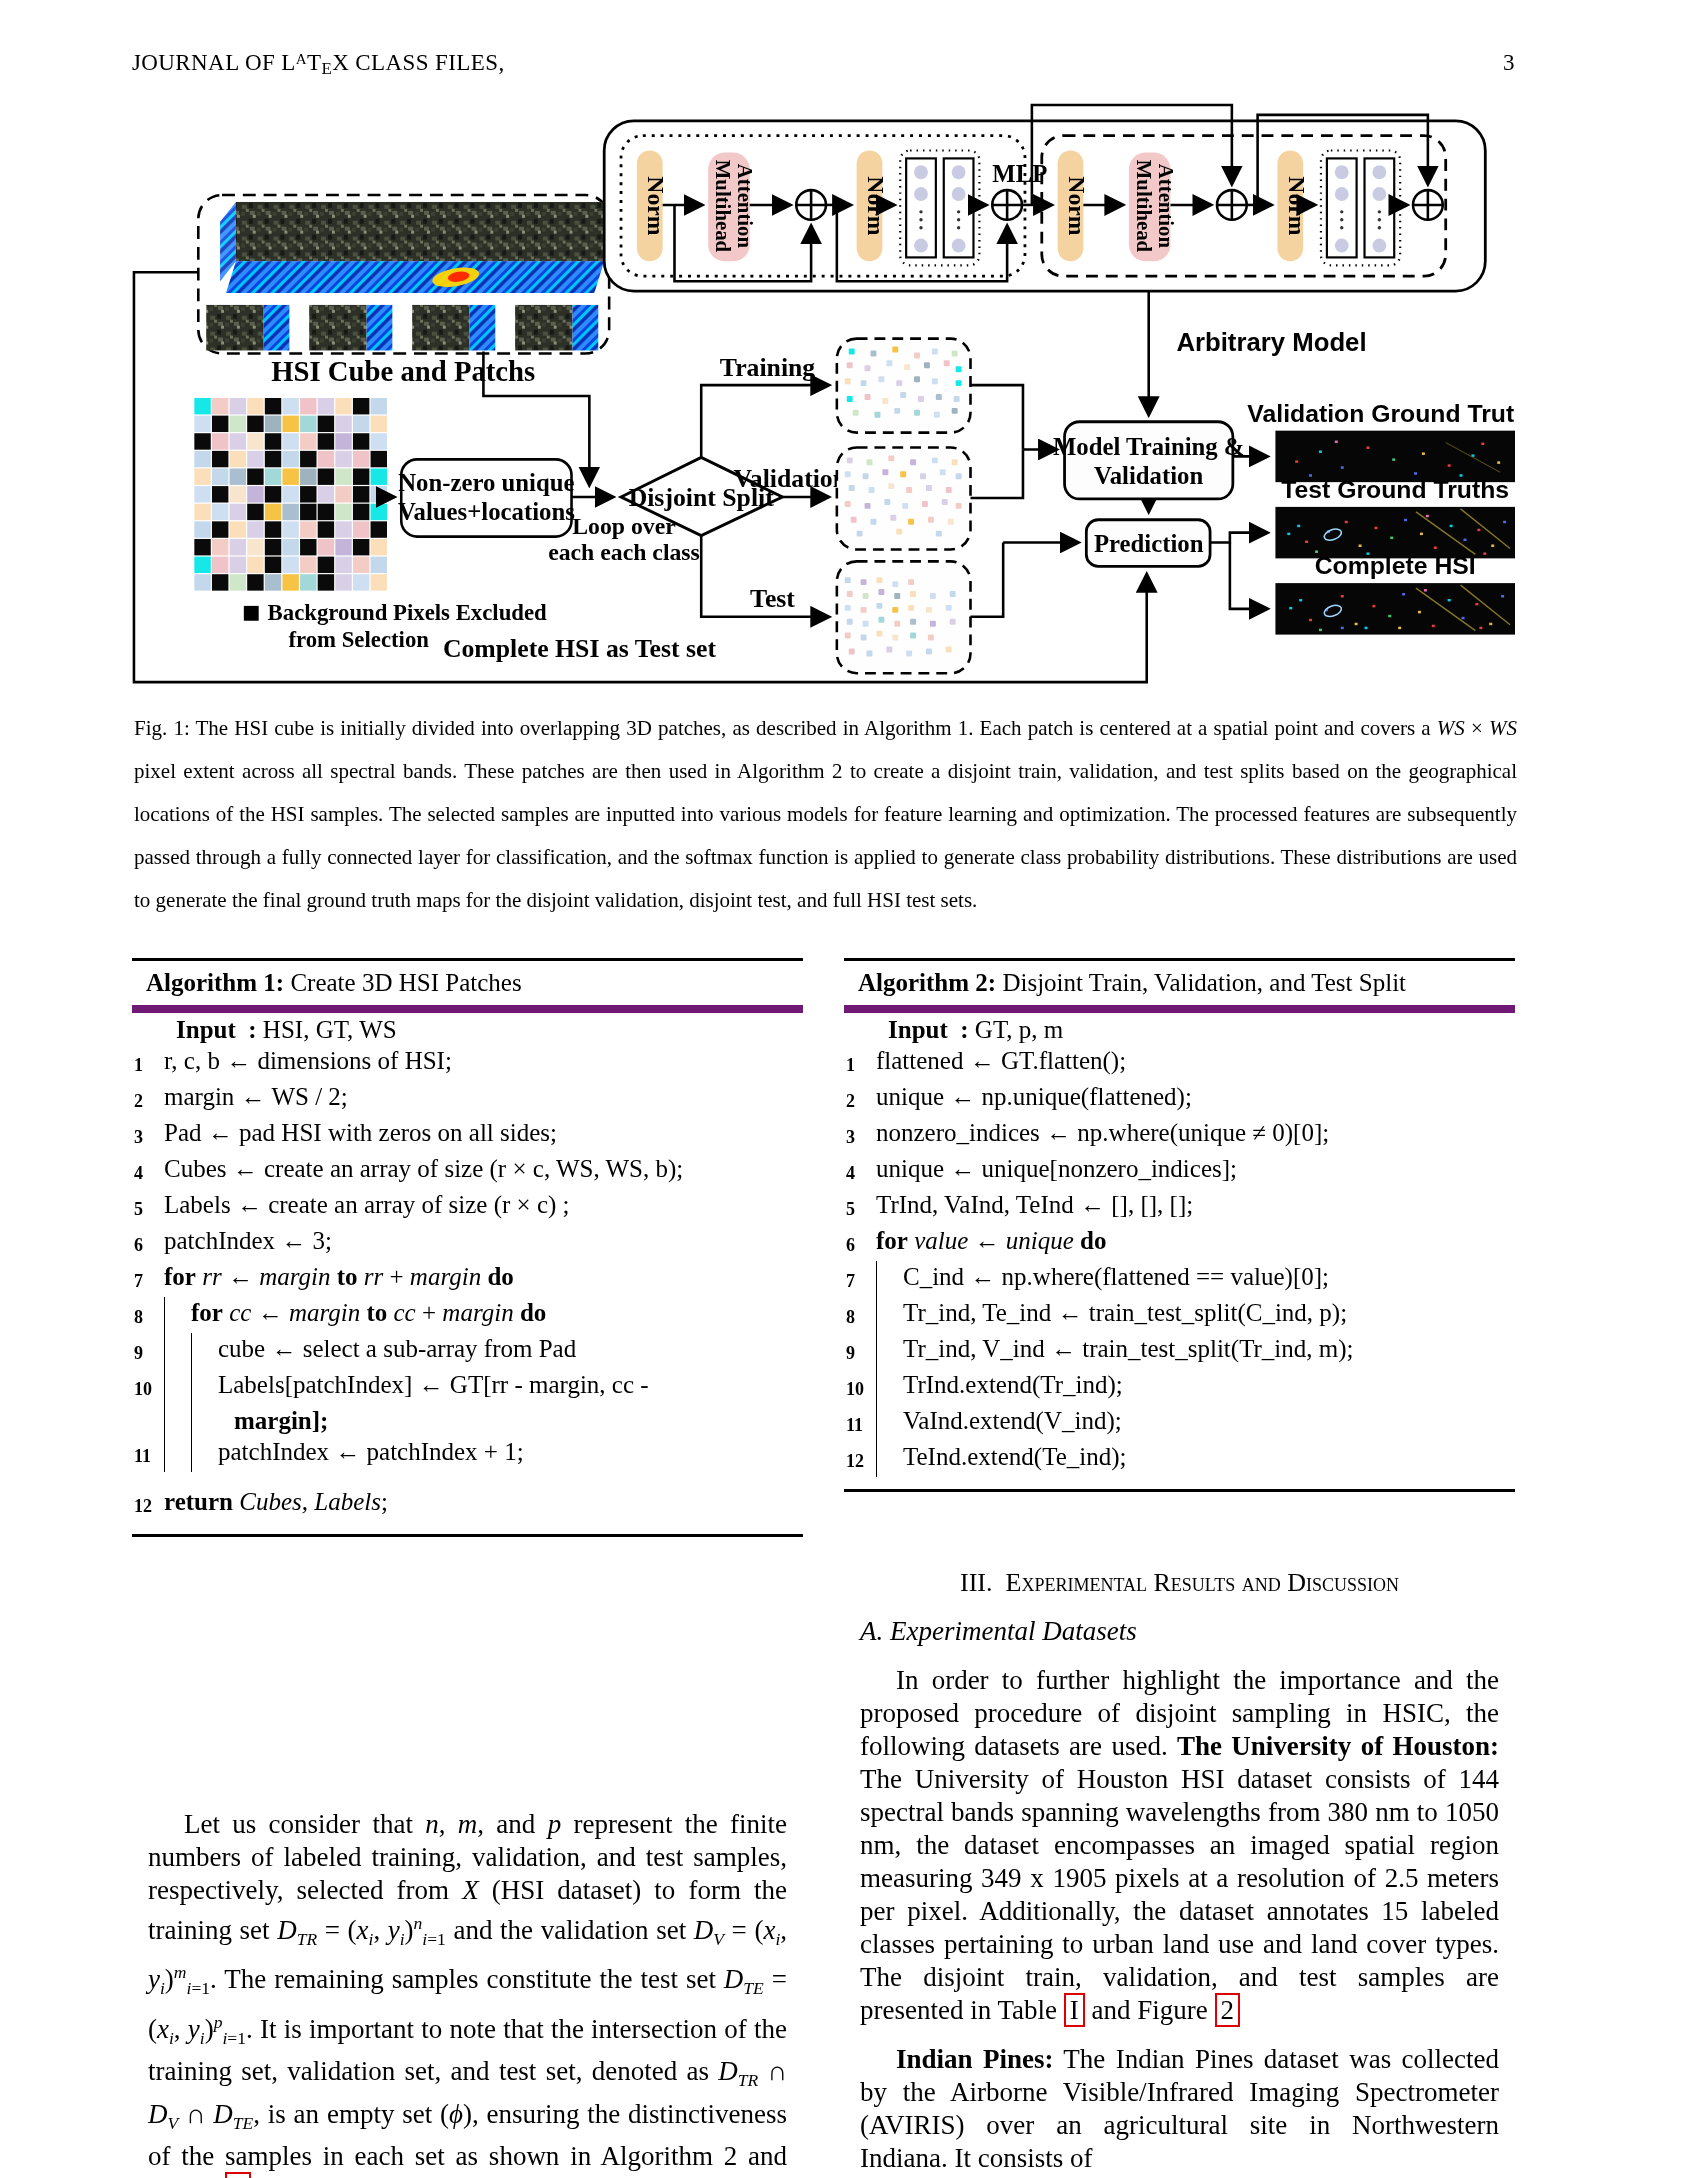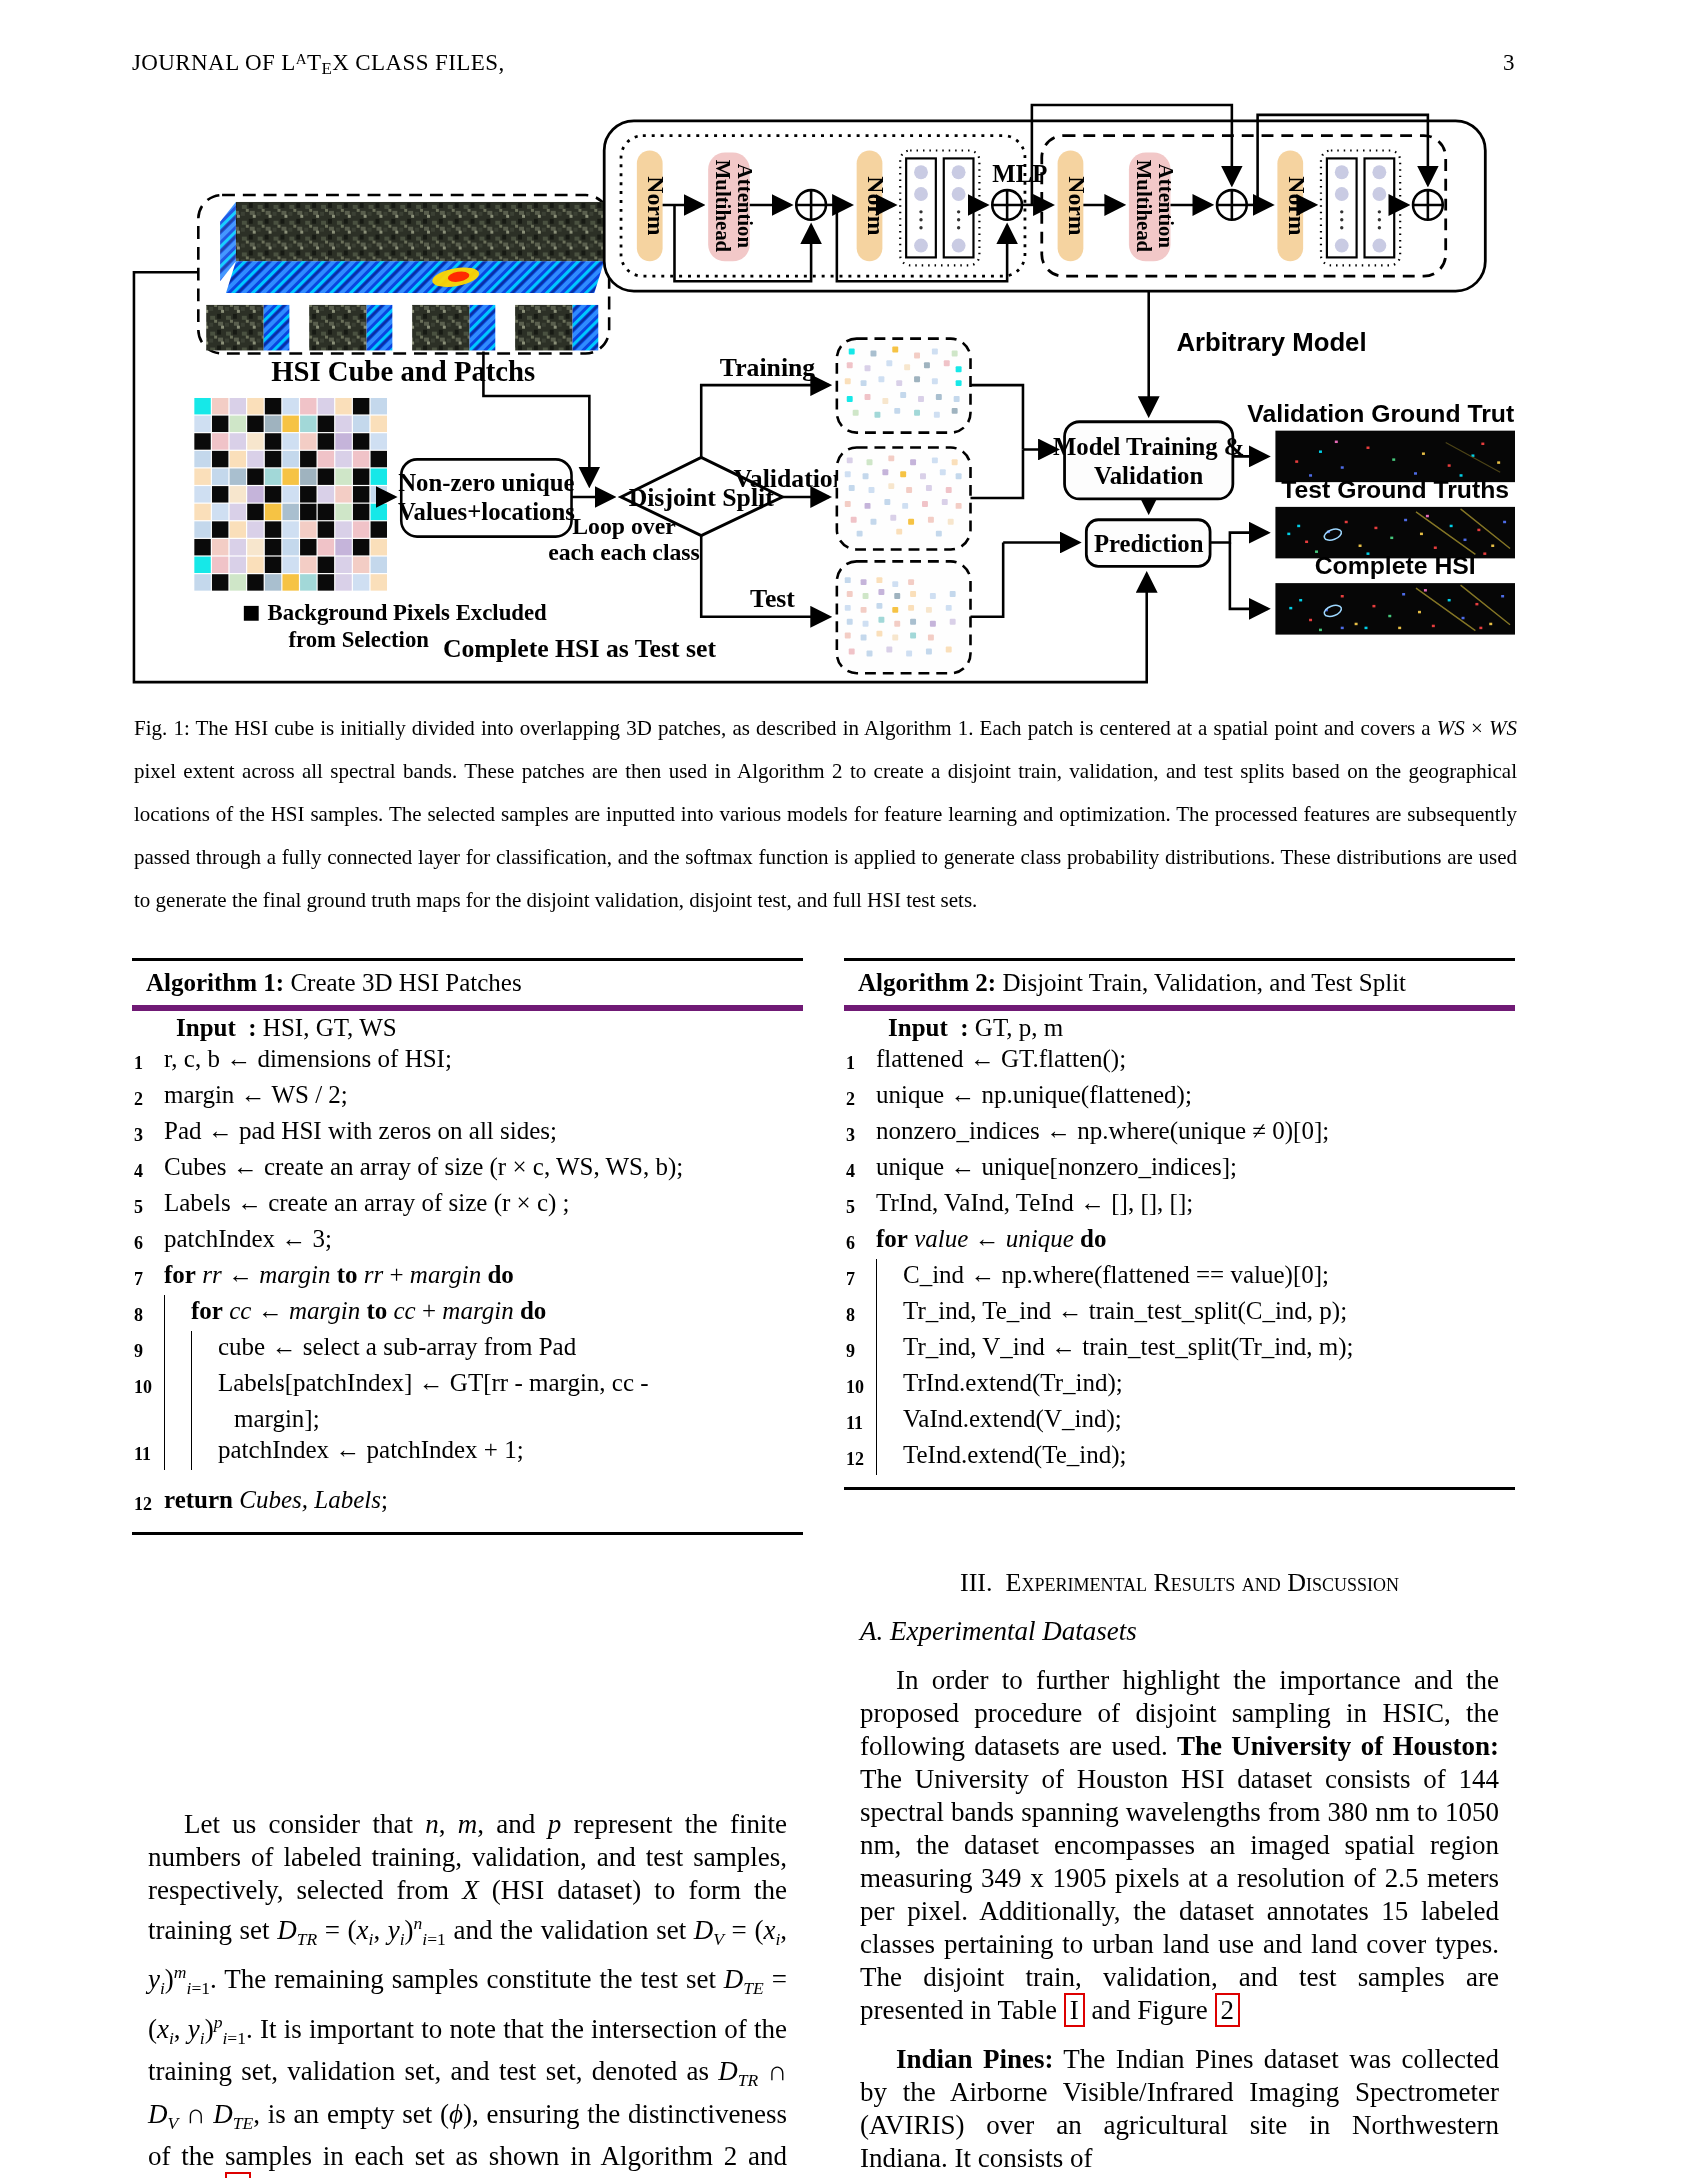--- a/index.html
+++ b/index.html
@@ -10,21 +10,21 @@
   .lx-a{font-size:15px;vertical-align:6px;}
   .lx-e{font-size:17px;vertical-align:-4px;}
   
   .fig-wrap{top:91px;left:129px;width:1386px;height:612px;}
   svg text{font-family:"Liberation Serif", serif;}
   .svgsans{font-family:"Liberation Sans", sans-serif;}
   
   .caption{top:707px;left:134px;width:1383px;font-size:21px;line-height:43px;text-align:justify;}
   
   .alg{width:671px;font-size:25px;}
-  .alg-title{border-top:3px solid #000;border-bottom:6px solid #701a75;padding:8px 4px 8px 14px;}
+  .alg-title{border-top:3px solid #000;border-bottom:8px solid #701a75;padding:8px 4px 8px 14px;}
   .alg-body{padding:1px 0 12px 2px;border-bottom:3px solid #000;}
   .alg-row{display:flex;align-items:stretch;min-height:31px;line-height:31px;}
   .alg-row.sp{min-height:14px;height:14px;line-height:14px;}
   .num{flex:0 0 30px;width:30px;text-align:left;font-weight:bold;font-size:18px;padding-top:5px;}
   .guide{flex:0 0 26px;width:26px;border-left:1.5px solid #000;}
   .txt{flex:1;}
   .b{font-weight:bold;}
   
   .col{width:671px;font-size:27px;line-height:33px;text-align:justify;}
   .col p{margin:16px;text-indent:36px;}
@@ -631,21 +631,21 @@
       <div class="alg-row">
         <span class="num">10</span>
         <span class="guide"></span>
         <span class="guide"></span>
         <span class="txt">Labels[patchIndex] ← GT[rr - margin, cc -</span>
       </div>
       <div class="alg-row">
         <span class="num"></span>
         <span class="guide"></span>
         <span class="guide"></span>
-        <span class="txt" style="padding-left: 16px;">margin];</span>
+        <span class="txt" style="padding-left: 16px; font-weight: bold;">margin];</span>
       </div>
       <div class="alg-row">
         <span class="num">11</span>
         <span class="guide"></span>
         <span class="guide"></span>
         <span class="txt">patchIndex ← patchIndex + 1;</span>
       </div>
       <div class="alg-row sp">
         <span class="num"></span>
         <span class="txt"></span>

